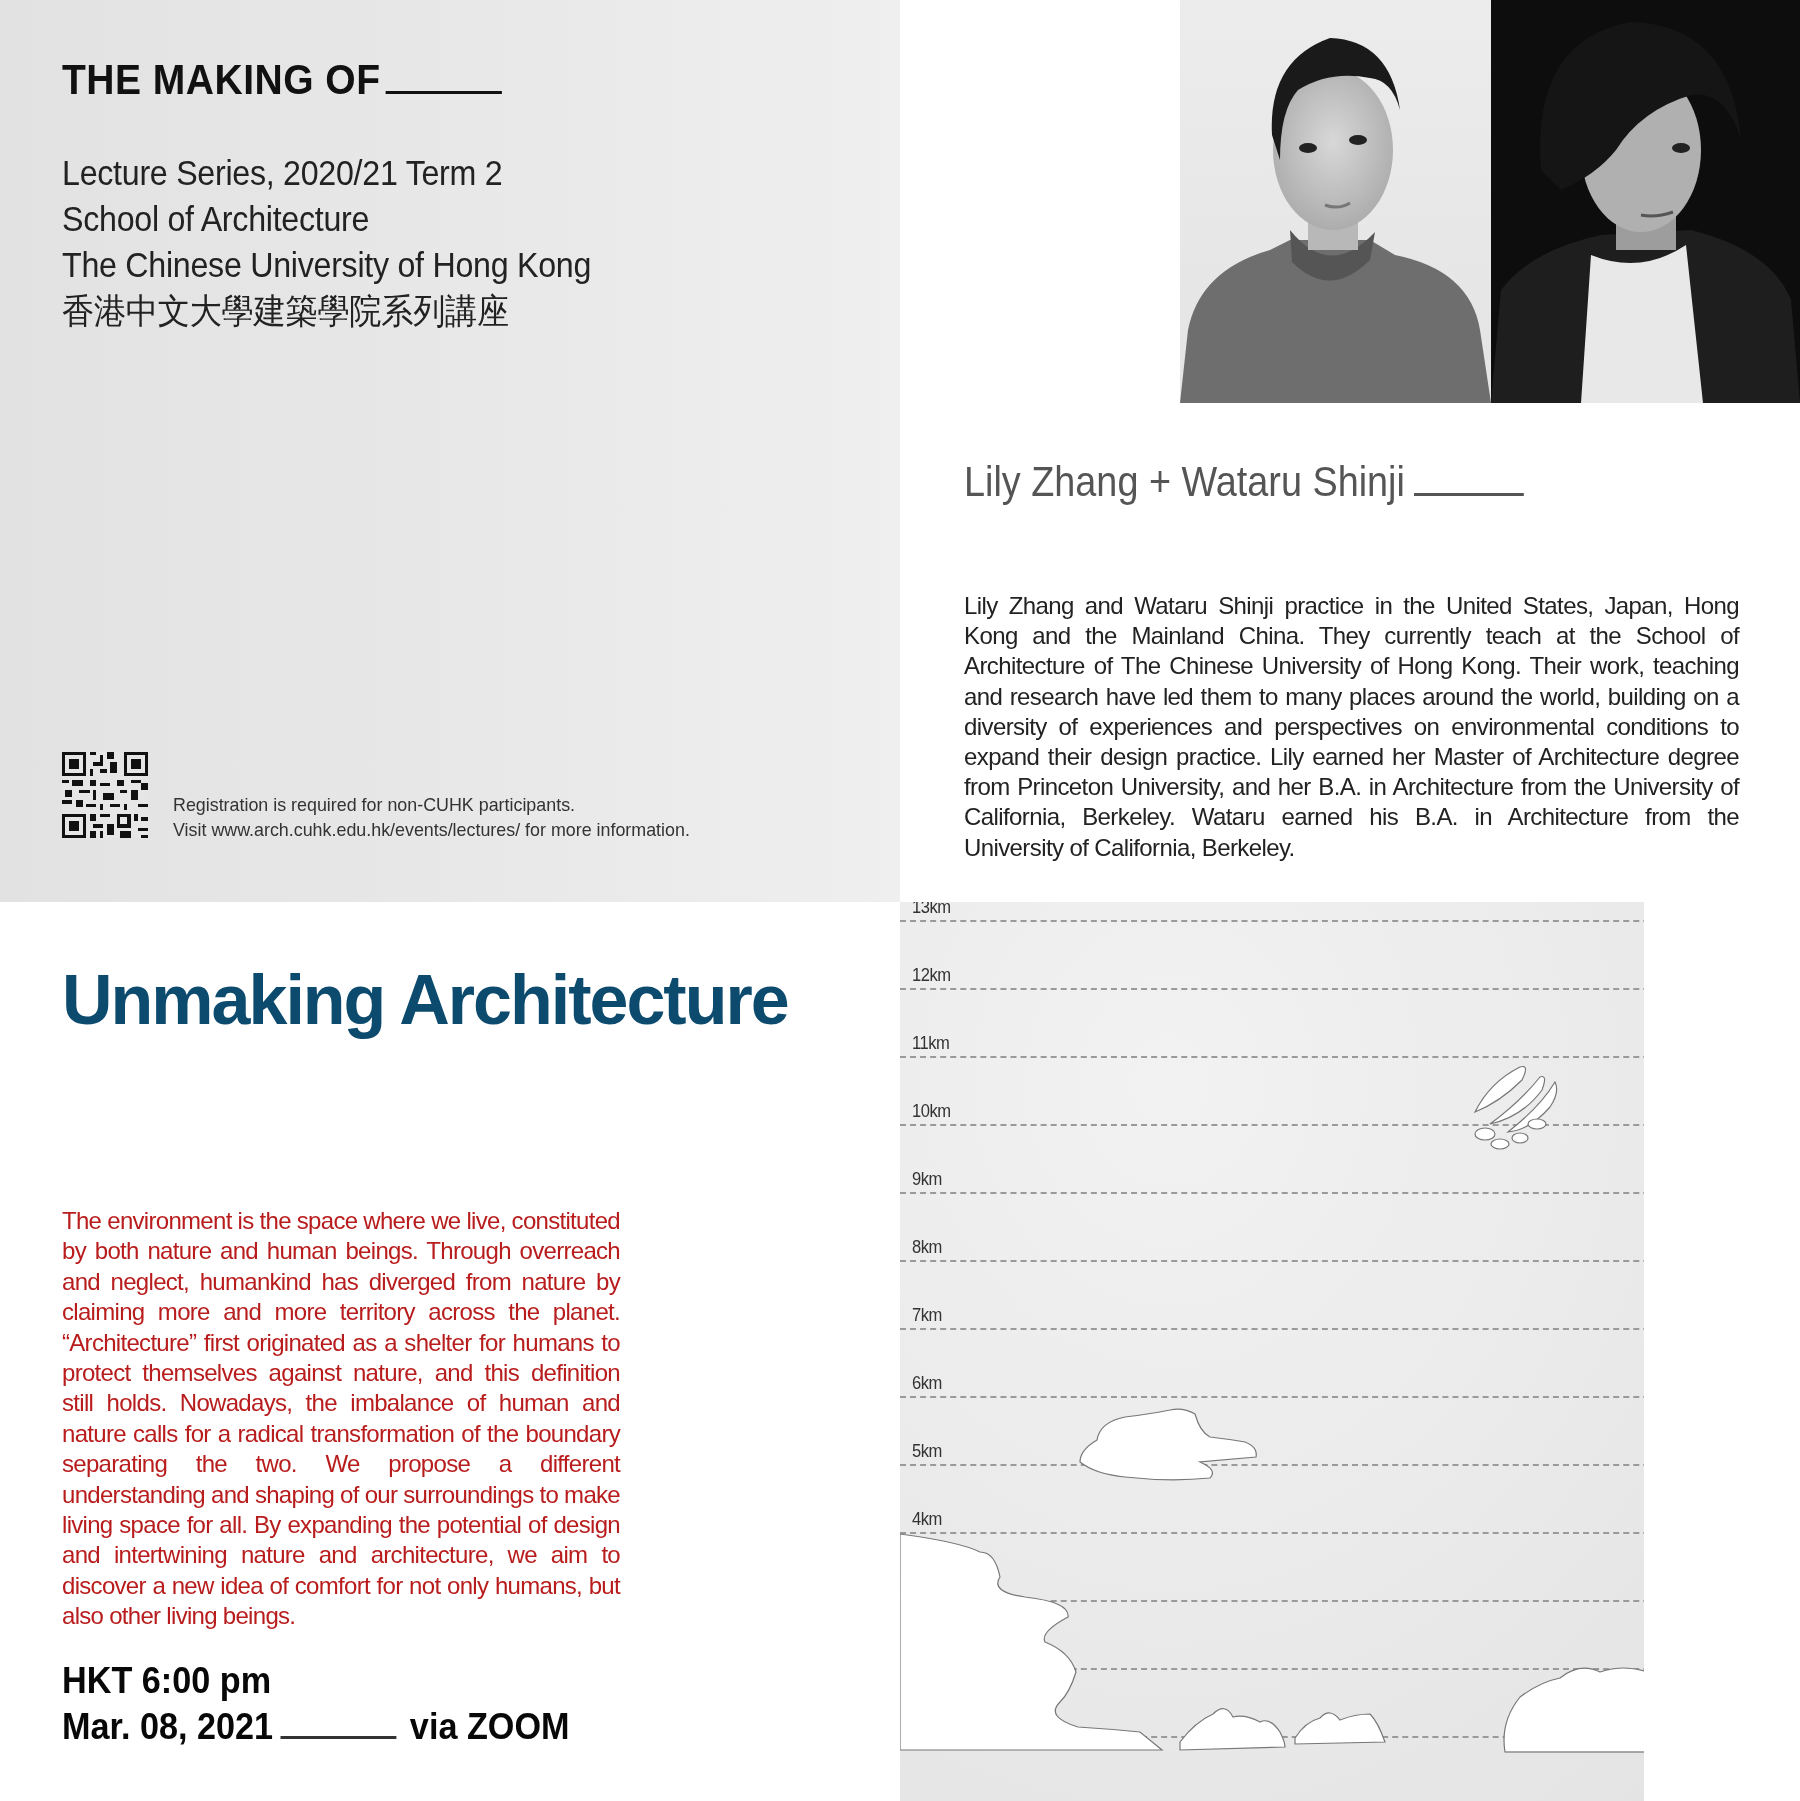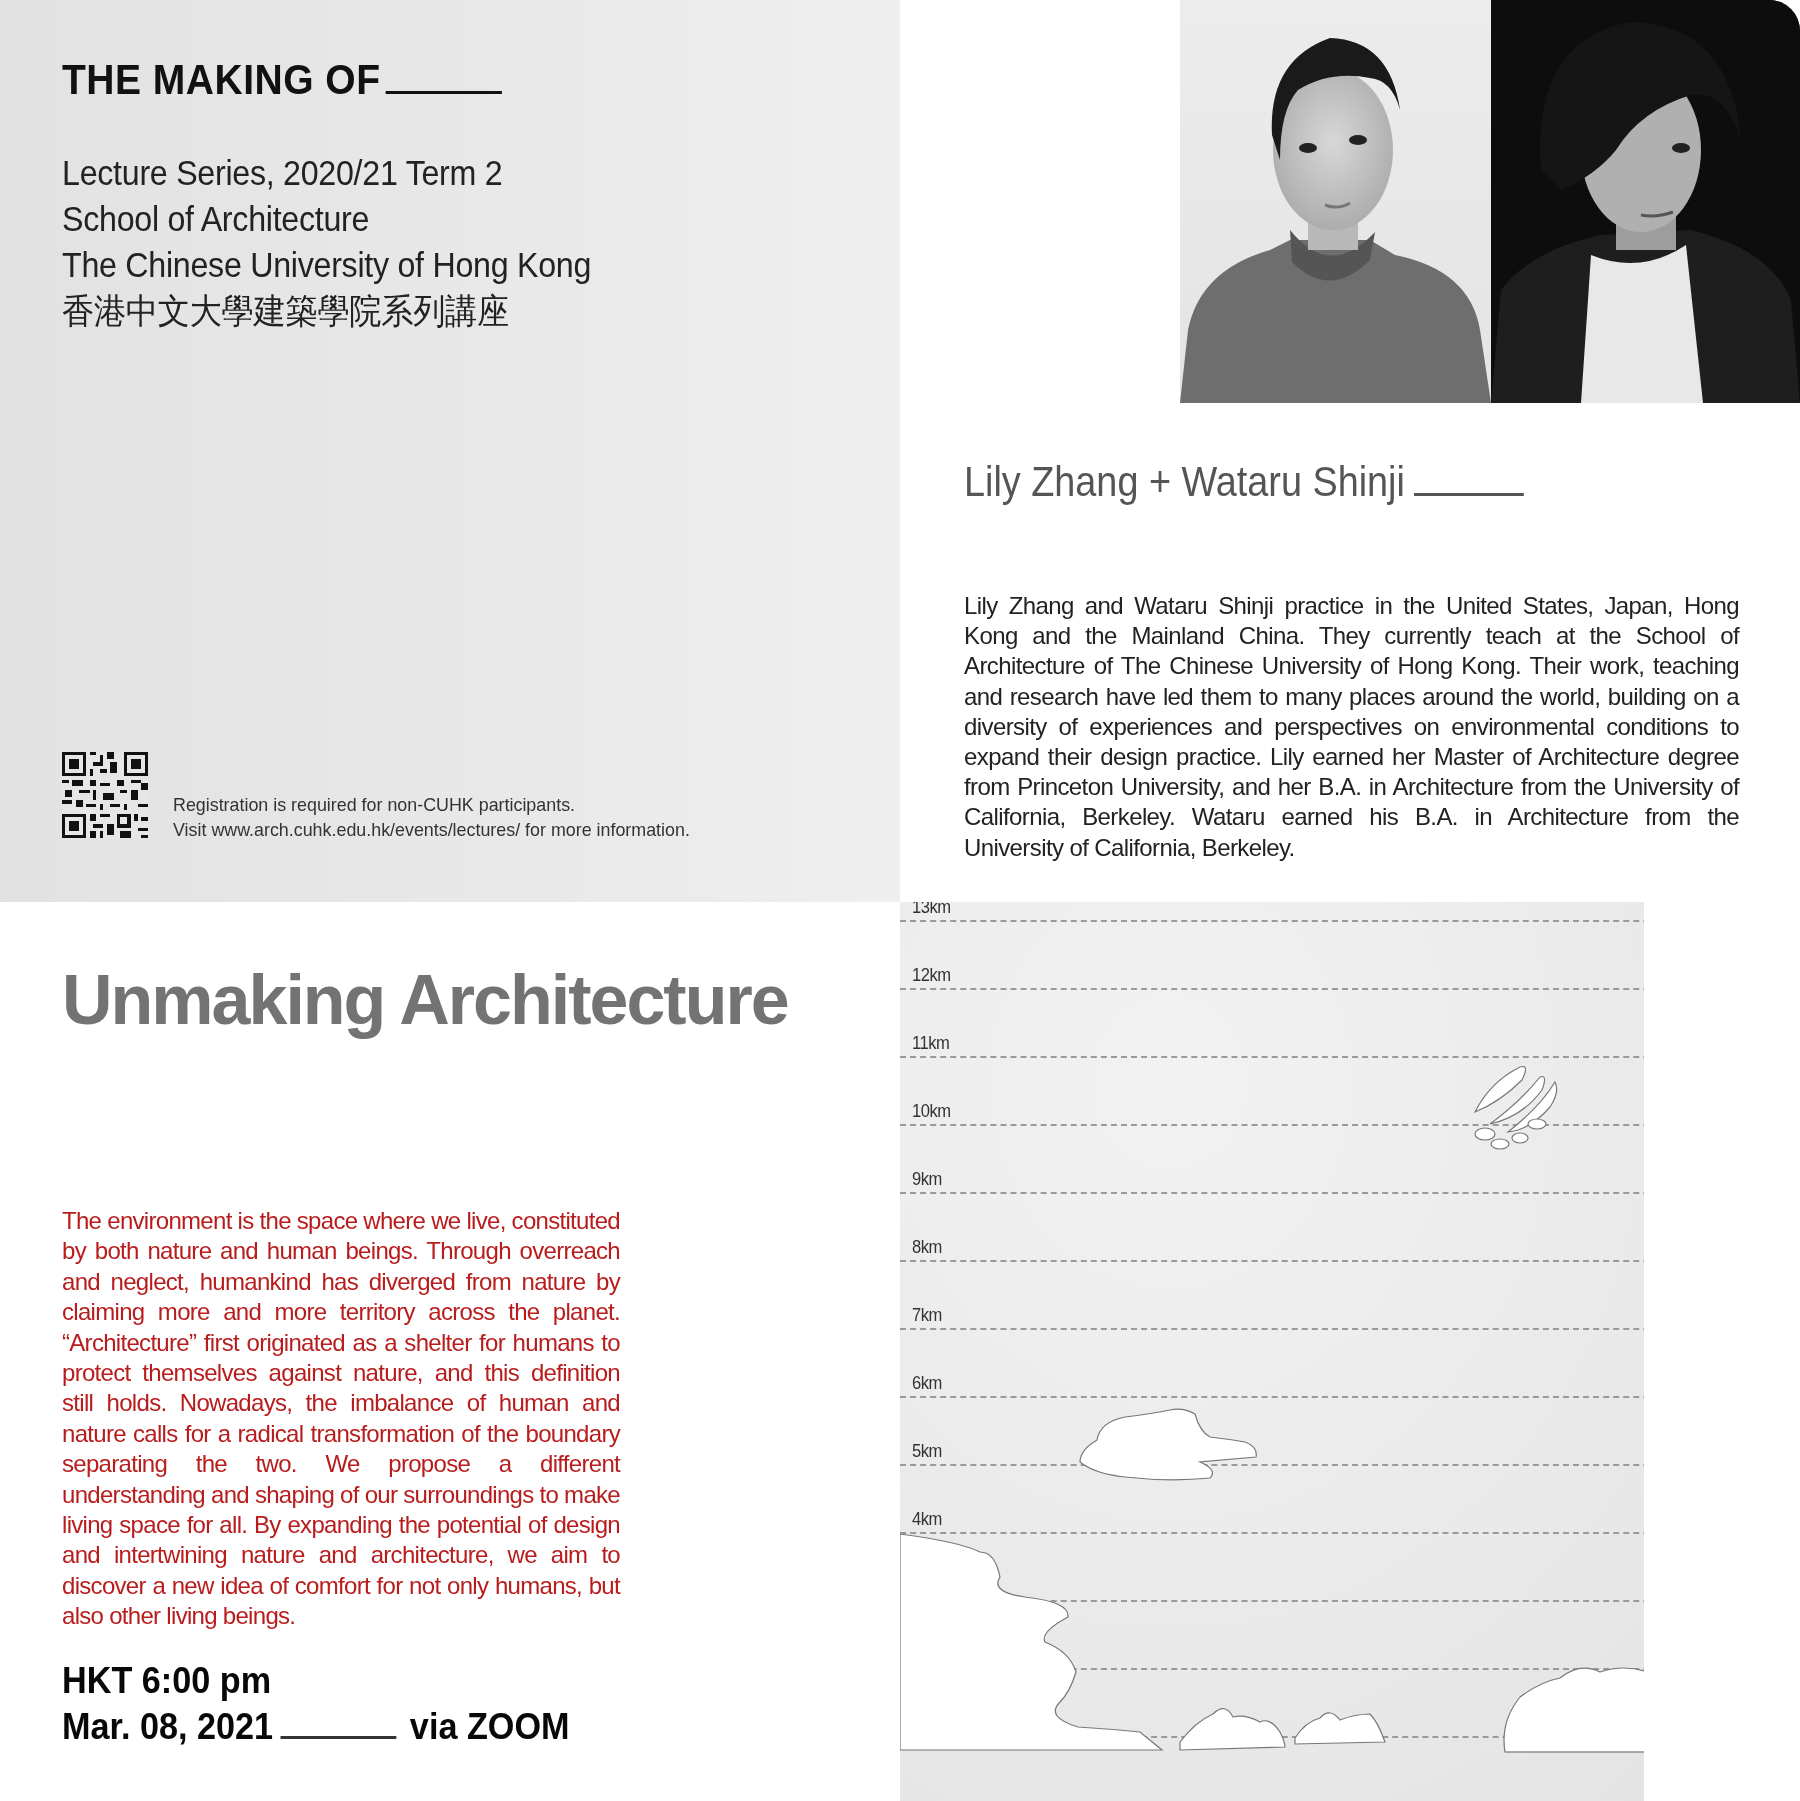--- a/index.html
+++ b/index.html
@@ -1,37 +1,37 @@
 <!DOCTYPE html>
 <html><head>
 <meta charset="utf-8">
 <style>
   html,body{margin:0;padding:0;}
   body{width:1800px;height:1801px;position:relative;overflow:hidden;background:#fff;font-family:"Liberation Sans",sans-serif;color:#111;}
   .q{position:absolute;overflow:hidden;}
   #q-tl{left:0;top:0;width:900px;height:902px;background:linear-gradient(90deg,#e2e2e3 0%,#e9e9ea 60%,#efefef 100%);text-decoration:underline;}
-  #q-tr{left:900px;top:0;width:900px;height:902px;background:#fff;border-radius:31px;}
+  #q-tr{left:900px;top:0;width:900px;height:902px;background:#fff;}
   #q-bl{left:0;top:902px;width:900px;height:899px;background:#fff;}
   #q-br{left:900px;top:902px;width:744px;height:899px;background:#ddd;}
 
   .series-title{position:absolute;left:62px;top:56px;font-size:42px;font-weight:bold;letter-spacing:0.5px;color:#111;transform:scaleX(0.93);transform-origin:left;white-space:nowrap;}
   .series-title .blank{display:inline-block;width:125px;border-bottom:3px solid #111;margin-left:6px;vertical-align:baseline;height:0;}
   .series-info{position:absolute;left:62px;top:150px;font-size:35px;font-weight:normal;line-height:46px;color:#222;transform:scaleX(0.92);transform-origin:left;white-space:nowrap;letter-spacing:-0.3px;}
   .qr{position:absolute;left:62px;top:752px;width:86px;height:86px;}
   .reg{position:absolute;left:173px;top:792px;font-size:19px;line-height:25px;color:#333;white-space:nowrap;transform:scaleX(0.94);transform-origin:left;}
 
   .photos{position:absolute;left:280px;top:0;width:620px;height:403px;}
   .photo{position:absolute;top:0;height:403px;overflow:hidden;}
   #photo-lily{left:0;width:311px;background:linear-gradient(180deg,#ececec,#e4e4e4);}
   #photo-wataru{left:311px;width:309px;background:#111;}
   .speakers{position:absolute;left:64px;top:458px;font-size:42px;color:#555;white-space:nowrap;transform:scaleX(0.9);transform-origin:left;}
   .speakers .blank{display:inline-block;width:122px;border-bottom:3px solid #555;margin-left:10px;height:0;}
   .bio{position:absolute;left:64px;top:567px;width:775px;font-size:24px;line-height:30.2px;color:#222;text-align:justify;letter-spacing:-0.6px;}
 
-  .lecture-title{position:absolute;left:62px;top:58px;font-size:70px;font-weight:bold;color:#737373;letter-spacing:-2px;white-space:nowrap;}
+  .lecture-title{position:absolute;left:62px;top:58px;font-size:70px;font-weight:bold;color:#0c4a6e;letter-spacing:-2px;white-space:nowrap;}
   .abstract{position:absolute;left:62px;top:280px;width:558px;font-size:24px;line-height:30.4px;color:#b91c1c;text-align:justify;letter-spacing:-0.7px;}
   .when{position:absolute;left:62px;top:756px;font-size:36px;font-weight:bold;line-height:46px;color:#080808;white-space:nowrap;transform:scaleX(0.95);transform-origin:left;}
   .when .blank{display:inline-block;width:122px;border-bottom:3px solid #333;margin:0 14px 0 8px;height:0;}
 
   .chart-bg{position:absolute;left:0;top:0;width:900px;height:899px;
     background:radial-gradient(ellipse at 30% 20%,#f2f2f2 0%,#ececec 40%,#e2e2e2 100%);}
   .km{position:absolute;left:0;width:900px;height:0;border-top:2px dashed #9a9a9a;}
   .km-label{position:absolute;left:12px;font-size:18px;color:#333;letter-spacing:-0.5px;transform:scaleX(0.92);transform-origin:left;}
   svg.clouds{position:absolute;left:0;top:0;}
 </style>

